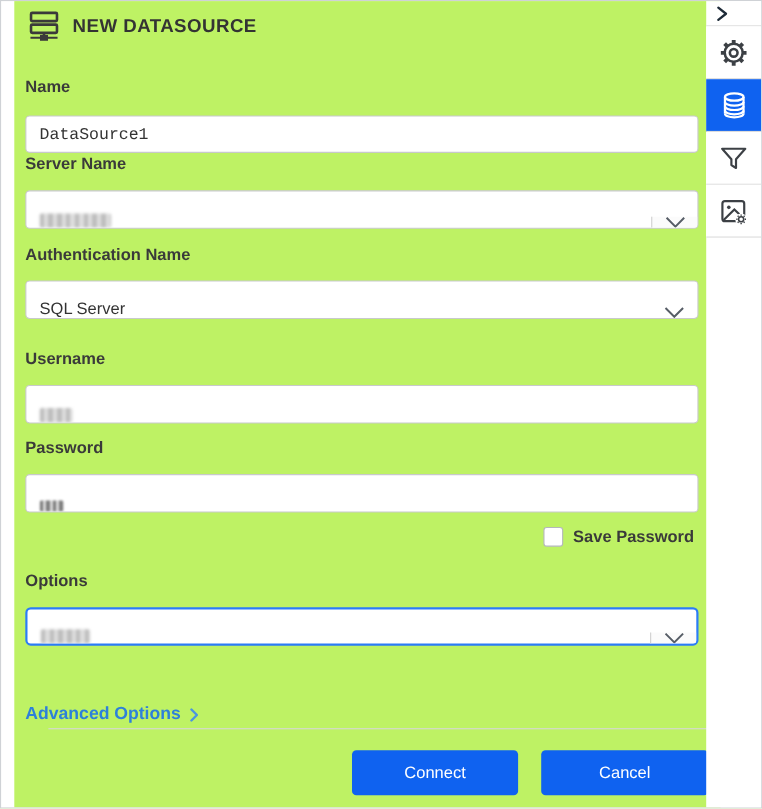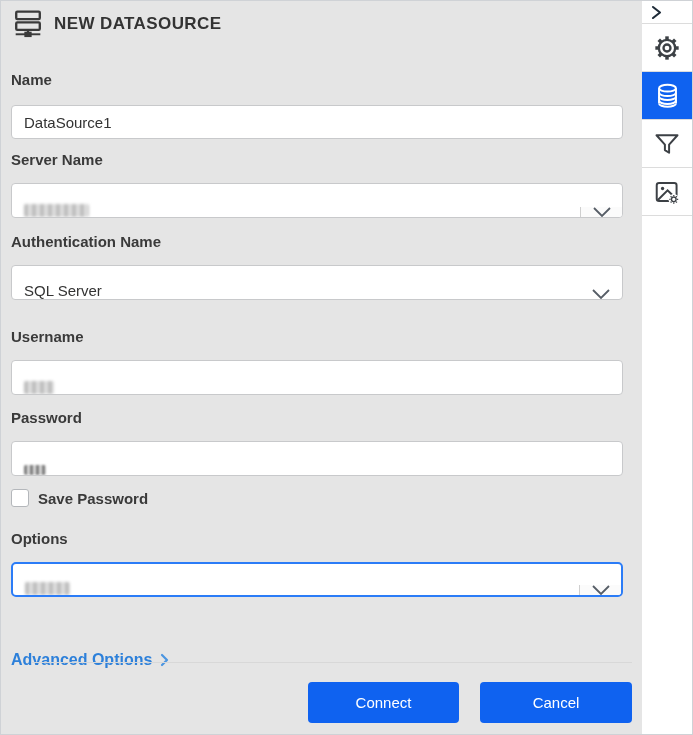--- a/index.html
+++ b/index.html
@@ -6,39 +6,39 @@
   html,body { background:#eef0f2; }
   body { font-family:"Liberation Sans","DejaVu Sans",sans-serif; color:#383838; }
 
   .app {
     position:relative; width:693px; height:735px; background:#ffffff;
     border:1px solid #cfd2d6; overflow:hidden;
   }
 
   
   .form-panel {
-    position:absolute; left:0; top:0; width:642px; height:733px;
-    border-right:1px solid #d5d7da; background:#e5e5e5;
+    position:absolute; left:12px; top:0; width:642px; height:733px;
+    border-right:1px solid #d5d7da; background:#bef264;
   }
   .panel-header {
     display:flex; align-items:center; gap:11px;
     padding:8px 0 0 12px; height:38px;
   }
   .panel-title {
     font-size:17px; font-weight:bold; color:#333; letter-spacing:.4px;
   }
   .form-area { padding:0 19px 0 10px; }
 
   .field-label {
     font-size:15px; font-weight:bold; color:#3a3a3a; line-height:18px;
   }
 
   .text-input {
     width:100%; height:34px; border:1px solid #c8c9cb; border-radius:4px;
-    font-family:Liberation Sans, sans-serif; font-size:15px; color:#333; padding:0 12px;
+    font-family:Liberation Mono, monospace; font-size:15px; color:#333; padding:0 12px;
     outline:none; background:#fff; display:block;
   }
 
   .combobox {
     width:100%; height:35px; border:1px solid #c8c9cb; border-radius:4px;
     display:flex; align-items:flex-end; background:#fff; overflow:hidden;
   }
   .combobox.focused { border:2px solid #2b7cf7; border-radius:5px; }
   .combo-value { flex:1; display:flex; align-items:center; padding-left:12px; font-size:15px; color:#333; }
   .combo-btn {
@@ -53,21 +53,21 @@
     background:repeating-linear-gradient(90deg,#bdbdbd 0 4px,#dedede 4px 8px);
     filter:blur(1.4px);
   }
   .redact.dark {
     height:10px;
     background:repeating-linear-gradient(90deg,#7d7d7d 0 3px,#d8d8d8 3px 6px);
     filter:blur(1.1px);
   }
 
   .chk-row {
-    display:flex; justify-content:flex-start; align-items:center; gap:9px;
+    display:flex; justify-content:flex-end; align-items:center; gap:9px;
     height:20px; padding-right:4px;
   }
   .checkbox {
     width:18px; height:18px; border:1px solid #b4b7bb; border-radius:3px;
     background:#fff; cursor:pointer; flex:0 0 auto;
   }
   .chk-label { font-size:15px; font-weight:bold; color:#3a3a3a; cursor:pointer; }
 
   .adv-link {
     display:inline-flex; align-items:center; gap:8px; cursor:pointer;
@@ -121,21 +121,21 @@
         </svg>
       </span>
       <span class="panel-title">NEW DATASOURCE</span>
     </div>
 
     <div class="form-area">
 
       <div class="field-label" style="margin-top:32px">Name</div>
       <input class="text-input" style="margin-top: 16px;" type="text" value="DataSource1">
 
-      <div class="field-label" style="margin-top:12px">Server Name</div>
+      <div class="field-label" style="margin-top:2px">Server Name</div>
       <div class="combobox" style="margin-top:14px">
         <div class="combo-value">
           <span class="redact" style="width:65px"></span>
         </div>
         <button class="combo-btn separated">
           <svg width="18" height="10" viewBox="0 0 18 10">
             <polyline points="1,1 9,9 17,1" fill="none" stroke="#565d66" stroke-width="1.8"></polyline>
           </svg>
         </button>
       </div>

